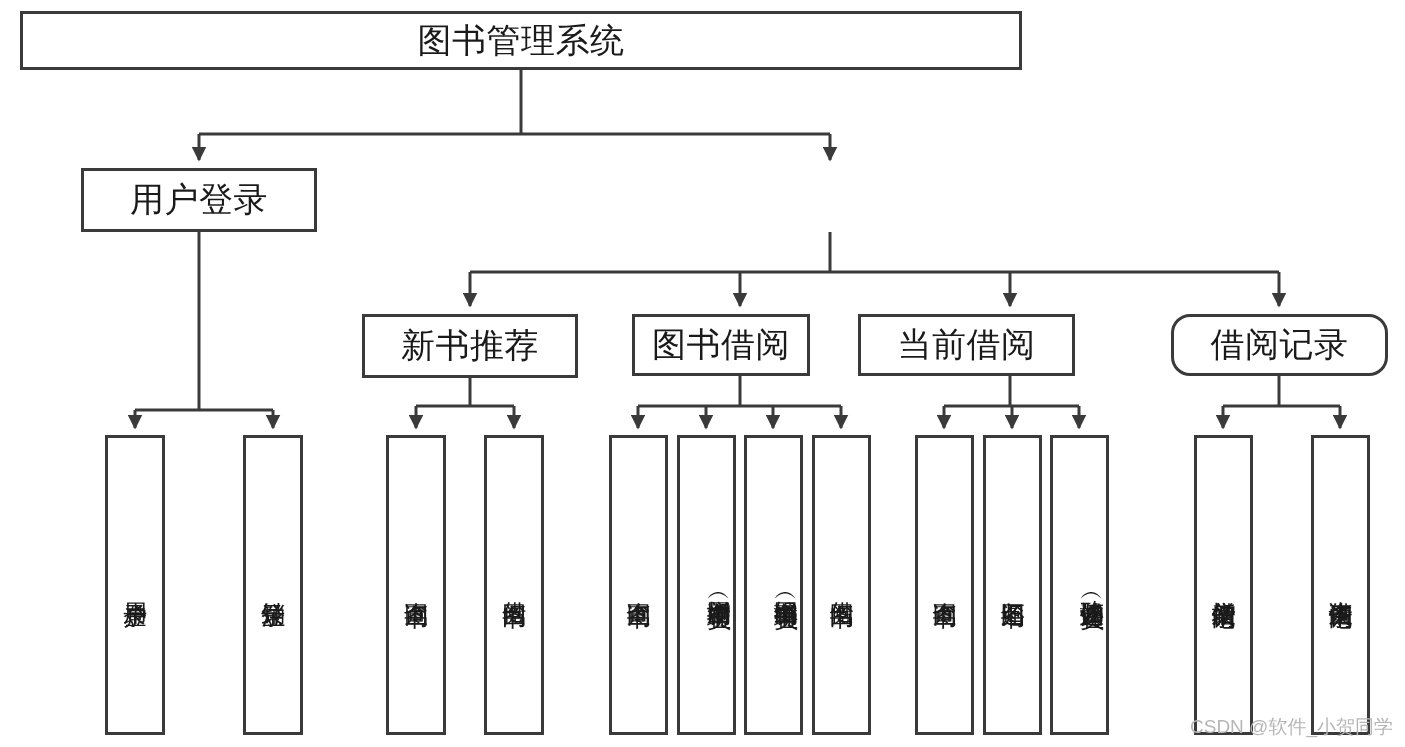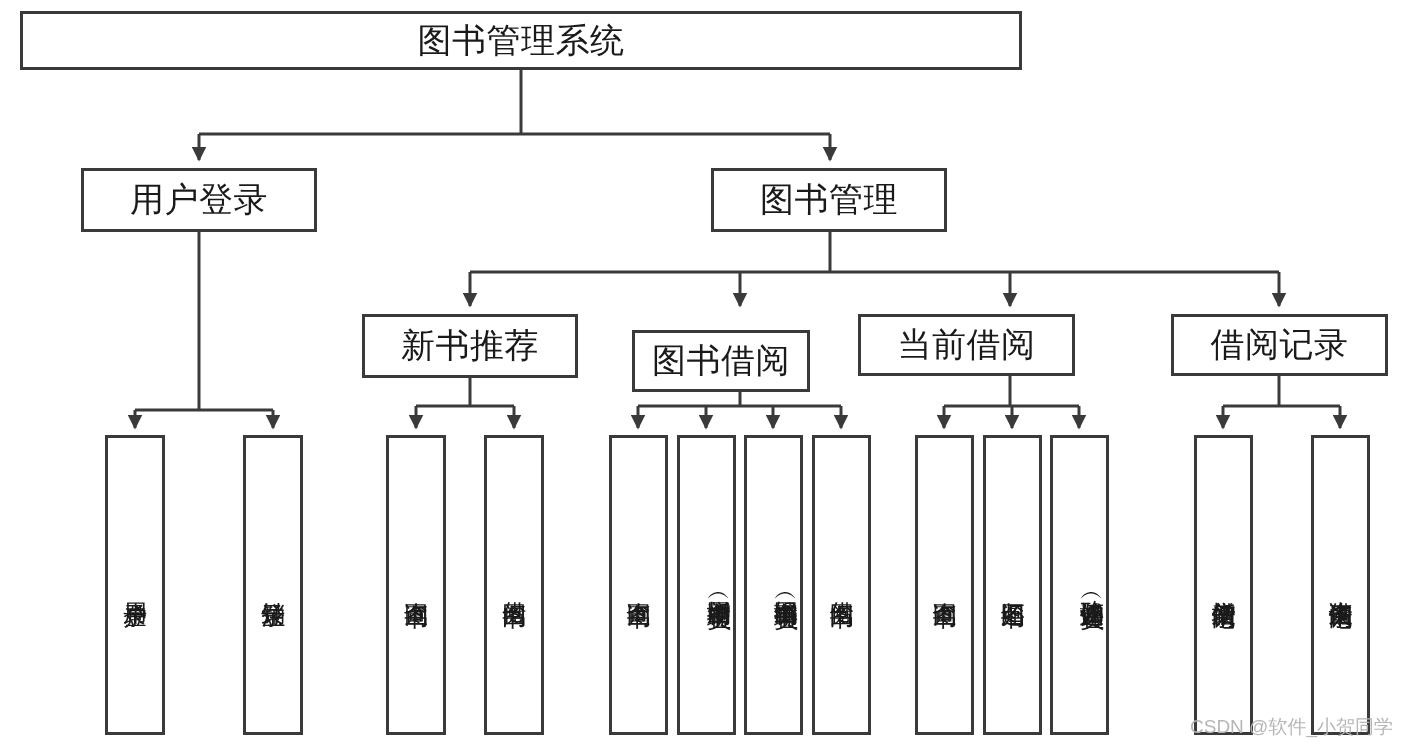--- a/index.html
+++ b/index.html
@@ -116,26 +116,25 @@
       <path d="M 1279 376 L 1279 406"></path>
       <path d="M 1223 406 L 1340 406"></path>
       <path d="M 1223 406 L 1223 428" marker-end="url(#arrow)"></path>
       <path d="M 1340 406 L 1340 428" marker-end="url(#arrow)"></path>
     </g>
   </svg>
 
   <div class="node node-h" style="left: 20px; top: 11px; width: 1002px; height: 59px; border-color: rgb(58, 58, 58); color: rgb(26, 26, 26);">图书管理系统</div>
 
   <div class="node node-h" style="left: 81px; top: 168px; width: 236px; height: 64px; border-color: rgb(58, 58, 58); color: rgb(26, 26, 26);">用户登录</div>
-  <div class="node node-h" style="left: 711px; top: 168px; width: 236px; height: 64px; border-color: rgb(58, 58, 58); color: rgb(26, 26, 26);">图书管理</div>
 
   <div class="node node-h" style="left: 362px; top: 314px; width: 216px; height: 64px; border-color: rgb(58, 58, 58); color: rgb(26, 26, 26);">新书推荐</div>
-  <div class="node node-h" style="left: 632px; top: 314px; width: 178px; height: 62px; border-color: rgb(58, 58, 58); color: rgb(26, 26, 26); margin-top: 16px;">图书借阅</div>
+  <div class="node node-h" style="left: 632px; top: 314px; width: 178px; height: 62px; border-color: rgb(58, 58, 58); color: rgb(26, 26, 26);">图书借阅</div>
   <div class="node node-h" style="left: 858px; top: 314px; width: 217px; height: 62px; border-color: rgb(58, 58, 58); color: rgb(26, 26, 26);">当前借阅</div>
-  <div class="node node-h" style="left: 1171px; top: 314px; width: 217px; height: 62px; border-color: rgb(58, 58, 58); color: rgb(26, 26, 26);">借阅记录</div>
+  <div class="node node-h" style="left: 1171px; top: 314px; width: 217px; height: 62px; border-color: rgb(58, 58, 58); color: rgb(26, 26, 26); border-radius: 19px;">借阅记录</div>
 
   <div class="node node-v" style="left: 105px; top: 435px; width: 60px; height: 300px; border-color: rgb(58, 58, 58); color: rgb(26, 26, 26);">用户登录</div>
   <div class="node node-v" style="left: 243px; top: 435px; width: 60px; height: 300px; border-color: rgb(58, 58, 58); color: rgb(26, 26, 26);">注销登录</div>
   <div class="node node-v" style="left: 386px; top: 435px; width: 60px; height: 300px; border-color: rgb(58, 58, 58); color: rgb(26, 26, 26);">查询图书</div>
   <div class="node node-v" style="left: 484px; top: 435px; width: 60px; height: 300px; border-color: rgb(58, 58, 58); color: rgb(26, 26, 26);">借阅图书</div>
   <div class="node node-v" style="left: 609px; top: 435px; width: 59px; height: 300px; border-color: rgb(58, 58, 58); color: rgb(26, 26, 26);">查询图书</div>
   <div class="node node-v align-top" style="left: 677px; top: 435px; width: 59px; height: 300px; border-color: rgb(58, 58, 58); color: rgb(26, 26, 26);">新增图书（管理员）</div>
   <div class="node node-v align-top" style="left: 744px; top: 435px; width: 59px; height: 300px; border-color: rgb(58, 58, 58); color: rgb(26, 26, 26);">编辑图书（管理员）</div>
   <div class="node node-v" style="left: 812px; top: 435px; width: 59px; height: 300px; border-color: rgb(58, 58, 58); color: rgb(26, 26, 26);">借阅图书</div>
   <div class="node node-v" style="left: 915px; top: 435px; width: 59px; height: 300px; border-color: rgb(58, 58, 58); color: rgb(26, 26, 26);">查询图书</div>

